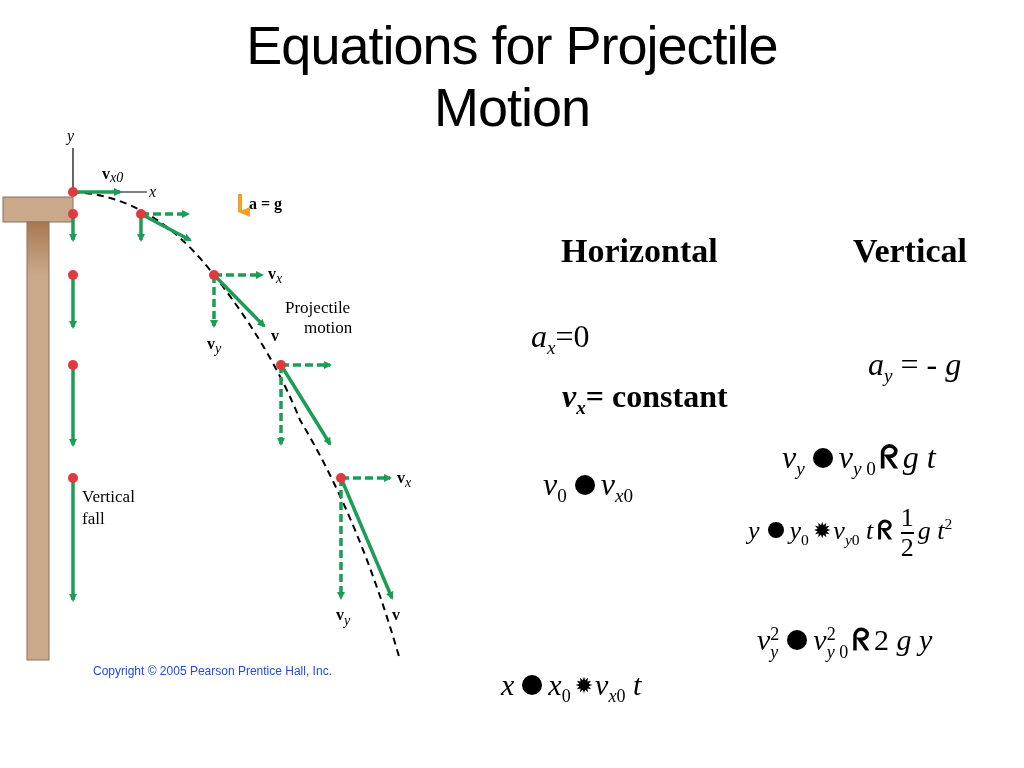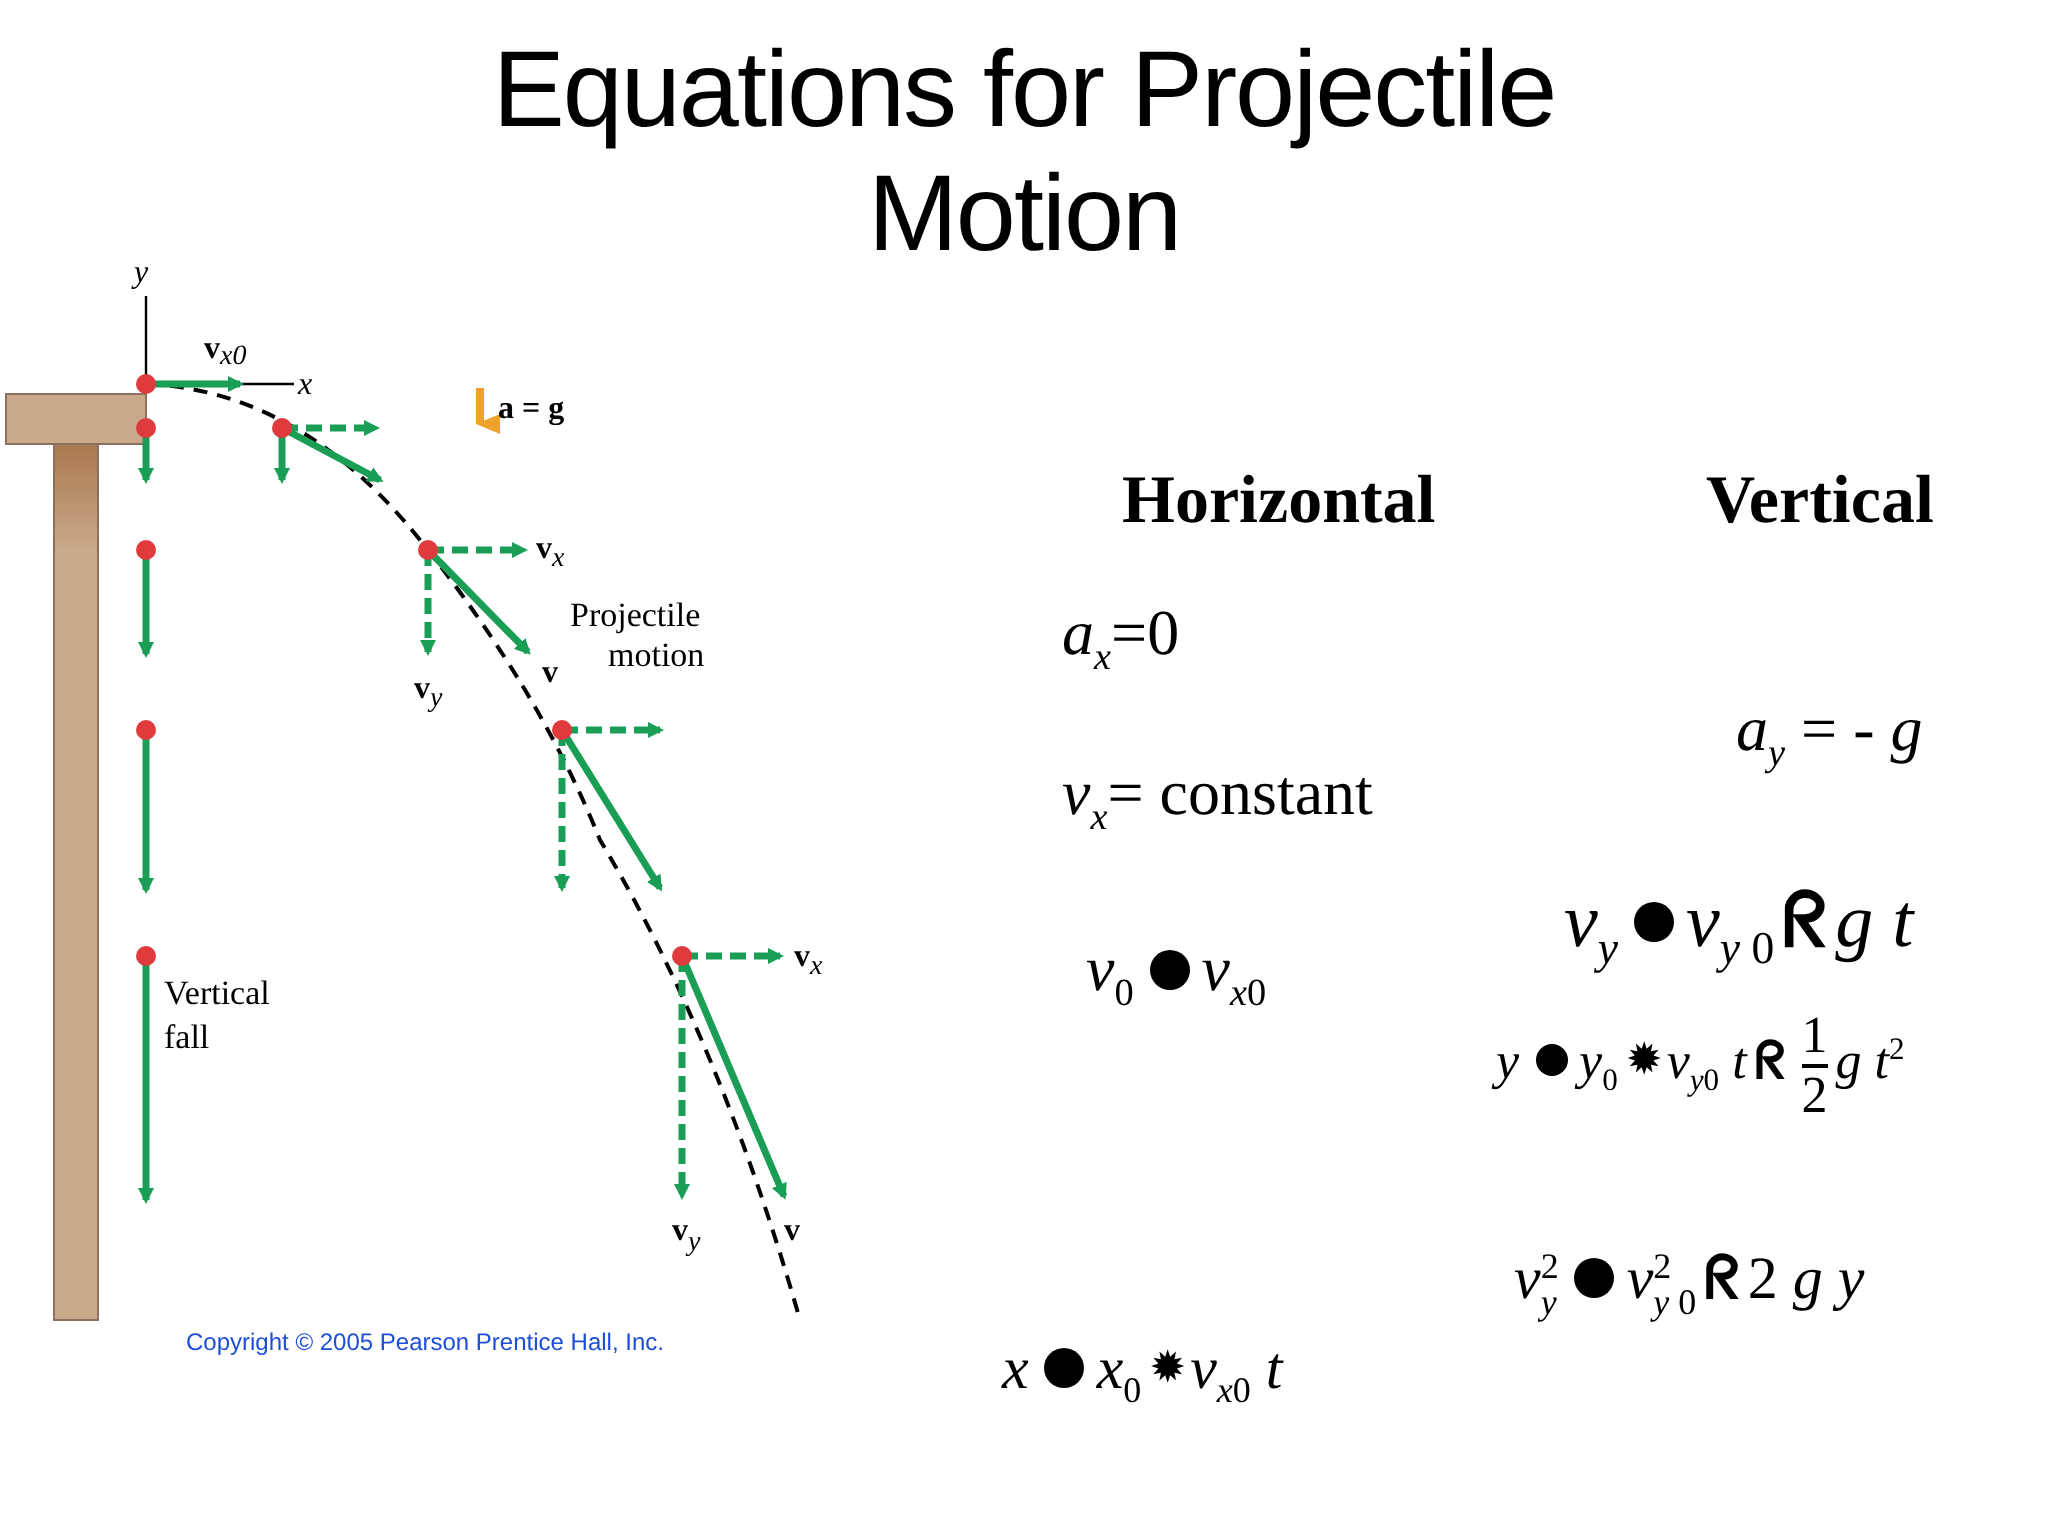--- a/index.html
+++ b/index.html
@@ -106,37 +106,37 @@
     <text x="82" y="502" font-size="17">Vertical</text>
     <text x="82" y="524" font-size="17">fall</text>
   </g>
 </svg>
 
 <div class="copyright">Copyright © 2005 Pearson Prentice Hall, Inc.</div>
 
 <div class="col-head" style="left:561px;">Horizontal</div>
 <div class="col-head" style="left:853px;">Vertical</div>
 
-<div class="eq" style="left:531px; top:298px;">
+<div class="eq" style="left:531px; top:318px;">
   <i>a</i><sub><i>x</i></sub><span>=0</span>
 </div>
-<div class="eq" style="left:531px; top:378px;">
+<div class="eq" style="left:562px; top:378px;font-weight:bold;">
   <i>v</i><sub><i>x</i></sub><span>= constant</span>
 </div>
 <div class="eq" style="left:543px; top:466px;">
   <i>v</i><sub>0</sub><span class="dot"></span><i>v</i><sub><i>x</i>0</sub>
 </div>
 <div class="eq" style="left:501px; top:622px; font-size:30px;margin-top:46px;">
   <i>x</i><span class="dot"></span><i>x</i><sub>0</sub><span class="star">✹</span><i>v</i><sub><i>x</i>0</sub> <i>t</i>
 </div>
 
 <div class="eq" style="left:868px; top:306px;margin-top:40px;">
   <i>a</i><sub><i>y</i></sub> <span>= - </span><i>g</i>
 </div>
-<div class="eq" style="left:782px; top:438px; font-size:38px;">
+<div class="eq" style="left:782px; top:438px; font-size:32px;">
   <i>v</i><sub><i>y</i></sub><span class="dot"></span><i>v</i><sub><i>y</i> 0</sub><span class="ribbon">ᖇ</span><i>g</i> <i>t</i>
 </div>
 <div class="eq" style="left:748px; top:504px; font-size:26px;">
   <i>y</i><span class="dot" style="width:16px;height:16px;"></span><i>y</i><sub>0</sub><span class="star">✹</span><i>v</i><sub><i>y</i>0</sub> <i>t</i><span class="ribbon">ᖇ</span><span class="frac"><span class="num">1</span><span>2</span></span><i>g</i> <i>t</i><sup>2</sup>
 </div>
 <div class="eq" style="left:757px; top:622px; font-size:30px;">
   <i>v</i><span style="display:inline-flex;flex-direction:column;vertical-align:middle;font-size:60%;line-height:18px;">
       <span>2</span>
       <i>y</i>
     </span><span class="dot"></span><i>v</i><span style="display:inline-flex;flex-direction:column;vertical-align:middle;font-size:60%;line-height:18px;">

